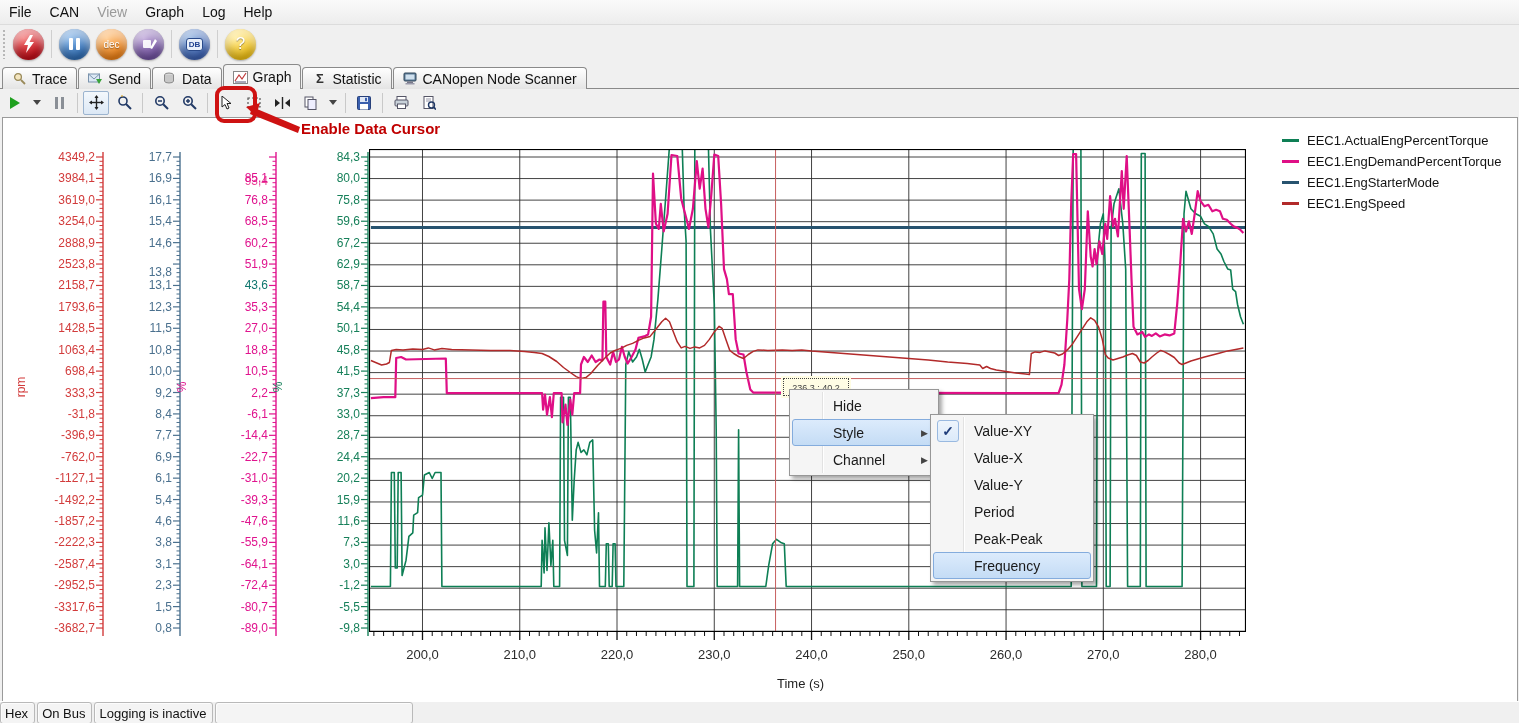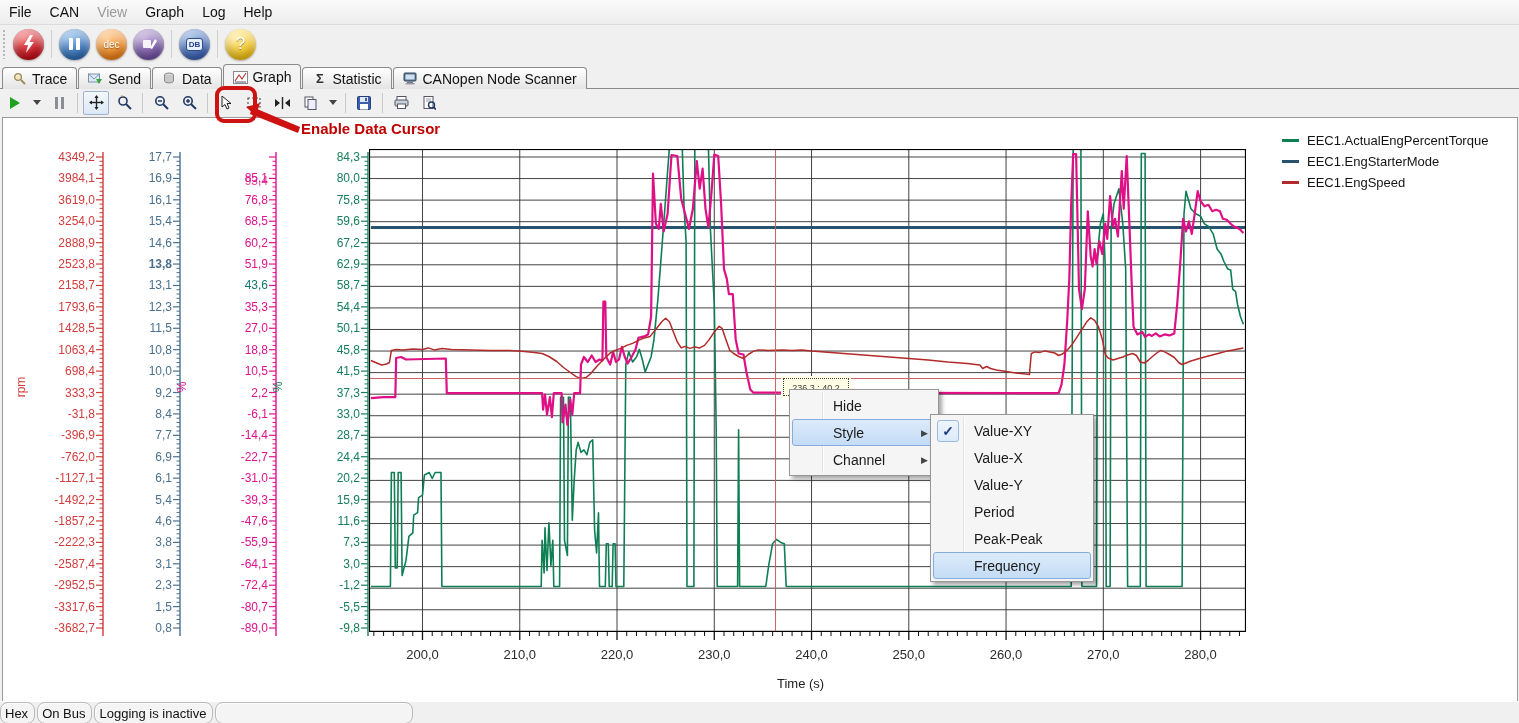--- a/index.html
+++ b/index.html
@@ -58,21 +58,21 @@
   #cursor-tip{position:absolute;left:780px;top:260px;width:64px;height:16px;background:#fffde4;border:1px dotted #444;box-shadow:0 0 0 2px #fffde4;z-index:4;overflow:hidden;font-size:9px;color:#444;text-align:center;line-height:18px;}
   
   .menu{position:absolute;background:#f5f5f5;border:1px solid #979797;box-shadow:3px 3px 4px rgba(0,0,0,.35);z-index:10;padding:2px;}
   .menu .gutterline{position:absolute;top:2px;bottom:2px;width:1px;background:#e2e2e2;box-shadow:1px 0 0 #fff;}
   .mi{position:relative;height:25px;display:flex;align-items:center;font-size:14px;color:#1a1a1a;padding-left:40px;border:1px solid transparent;border-radius:3px;}
   .mi .arrow{position:absolute;right:7px;font-size:9px;color:#444;}
   .mi.hl{background:linear-gradient(#dcebfc,#c4dcf5);border:1px solid #84acdd;}
   .checkbox{position:absolute;left:3px;top:2px;width:20px;height:20px;border:1px solid #99b9e0;border-radius:3px;background:linear-gradient(#eef5fc,#dbeafa);color:#1f3d7a;font-size:14px;font-weight:bold;display:flex;align-items:center;justify-content:center;}
   
   #statusbar{position:absolute;left:0;top:701px;width:100%;height:22px;background:#f0f0f0;border-top:1px solid #fff;display:flex;align-items:stretch;font-size:13px;}
-  .spanel{border:1px solid #b9b9b9;border-radius:8px;background:#f4f4f4;padding:1px 6px 0 4px;margin-right:2px;display:flex;align-items:center;box-shadow:inset 1px 1px 1px rgba(255,255,255,.8);}
+  .spanel{border:1px solid #b9b9b9;border-radius:3px;background:#f4f4f4;padding:1px 6px 0 4px;margin-right:2px;display:flex;align-items:center;box-shadow:inset 1px 1px 1px rgba(255,255,255,.8);}
   svg{display:block;}
 </style>
 </head>
 <body>
 
 <div id="app">
 
   <div id="menubar">
     <span class="menuitem">File</span>
     <span class="menuitem">CAN</span>
@@ -433,21 +433,21 @@
           <line x1="5.5" y1="473.456" x2="9" y2="473.456" stroke="#d23b3b"></line>
           <line x1="5.5" y1="477.738" x2="9" y2="477.738" stroke="#d23b3b"></line>
           <line x1="2" y1="482.02" x2="9" y2="482.02" stroke="#d23b3b" stroke-width="1.2"></line>
         </svg>
         <div class="unitlabel" style="color: rgb(210, 59, 59); left: 8px; top: 262px;">rpm</div>
         <div class="axlabel" style="color: rgb(74, 112, 142); left: 99px; top: 33px;">17,7</div>
         <div class="axlabel" style="color: rgb(74, 112, 142); left: 99px; top: 54.41px;">16,9</div>
         <div class="axlabel" style="color: rgb(74, 112, 142); left: 99px; top: 75.82px;">16,1</div>
         <div class="axlabel" style="color: rgb(74, 112, 142); left: 99px; top: 97.23px;">15,4</div>
         <div class="axlabel" style="color: rgb(74, 112, 142); left: 99px; top: 118.64px;">14,6</div>
-        <div class="axlabel" style="color: rgb(74, 112, 142); left: 99px; top: 140px; font-weight: bold;">13,8</div>
+        <div class="axlabel" style="color: rgb(74, 112, 142); left: 99px; top: 148px;">13,8</div>
         <div class="axlabel" style="color: rgb(74, 112, 142); left: 99px; top: 161.46px;">13,1</div>
         <div class="axlabel" style="color: rgb(74, 112, 142); left: 99px; top: 182.87px;">12,3</div>
         <div class="axlabel" style="color: rgb(74, 112, 142); left: 99px; top: 204.28px;">11,5</div>
         <div class="axlabel" style="color: rgb(74, 112, 142); left: 99px; top: 225.69px;">10,8</div>
         <div class="axlabel" style="color: rgb(74, 112, 142); left: 99px; top: 247.1px;">10,0</div>
         <div class="axlabel" style="color: rgb(74, 112, 142); left: 99px; top: 268.51px;">9,2</div>
         <div class="axlabel" style="color: rgb(74, 112, 142); left: 99px; top: 289.92px;">8,4</div>
         <div class="axlabel" style="color: rgb(74, 112, 142); left: 99px; top: 311.33px;">7,7</div>
         <div class="axlabel" style="color: rgb(74, 112, 142); left: 99px; top: 332.74px;">6,9</div>
         <div class="axlabel" style="color: rgb(74, 112, 142); left: 99px; top: 354.15px;">6,1</div>
@@ -904,20 +904,24 @@
         <div class="xlab" style="left: 1167.58px;">280,0</div>
       </div>
     <div id="xtitle">Time (s)</div>
 
     <div id="legend">
       <div class="legrow">
           <span class="legswatch" style="background: rgb(14, 127, 85);"></span>
           <span class="legtext">EEC1.ActualEngPercentTorque</span>
         </div>
       <div class="legrow">
+          <span class="legswatch" style="background: rgb(223, 15, 134);"></span>
+          <span class="legtext">EEC1.EngDemandPercentTorque</span>
+        </div>
+      <div class="legrow">
           <span class="legswatch" style="background: rgb(39, 83, 111);"></span>
           <span class="legtext">EEC1.EngStarterMode</span>
         </div>
       <div class="legrow">
           <span class="legswatch" style="background: rgb(178, 42, 42);"></span>
           <span class="legtext">EEC1.EngSpeed</span>
         </div>
     </div>
 
     <div id="cursor-tip">236,3 ; 40,2</div>

